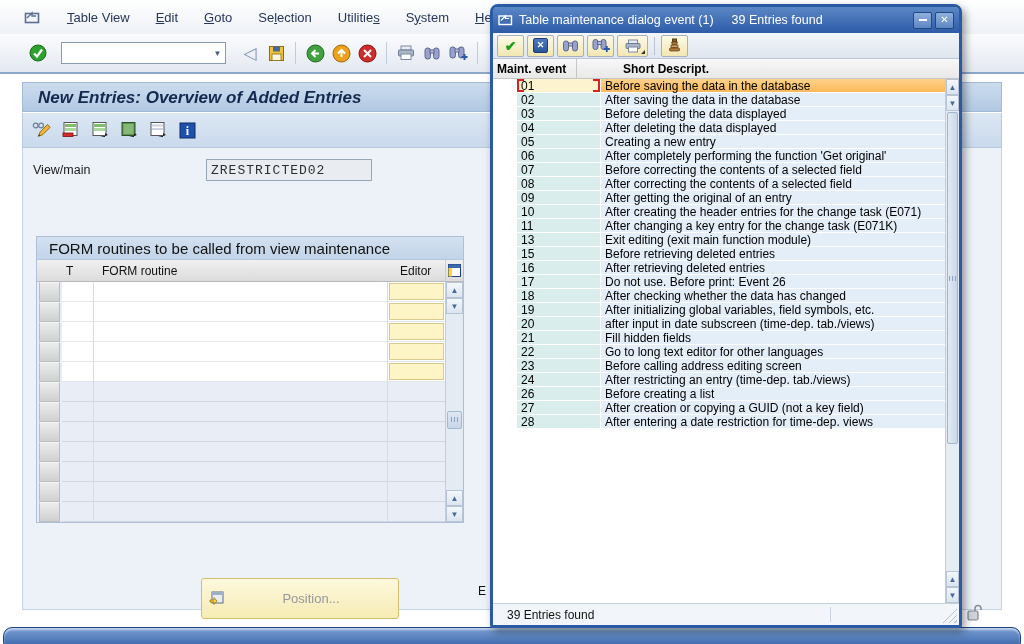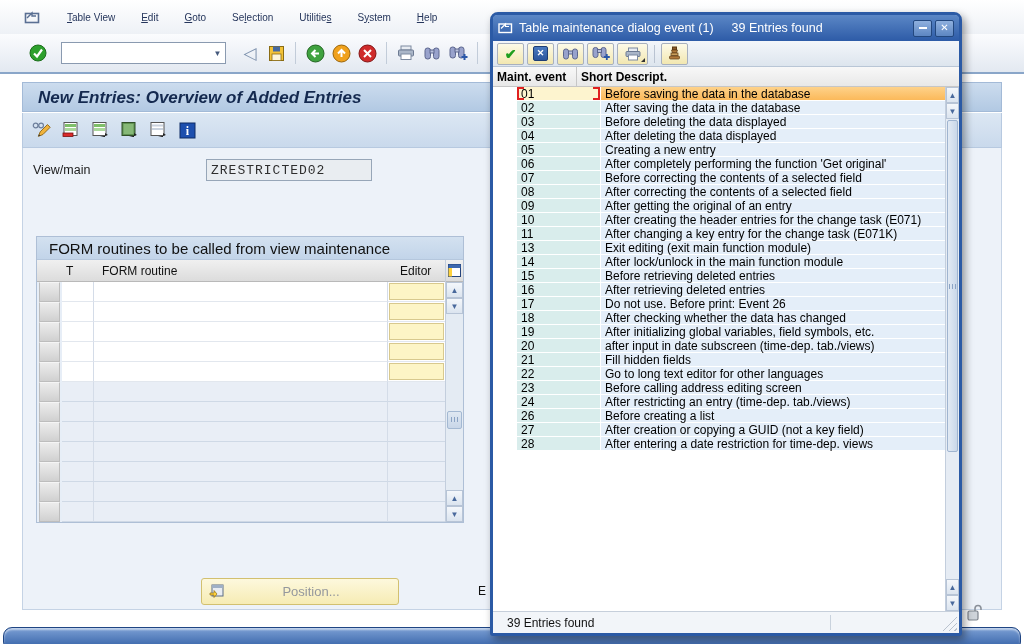--- a/index.html
+++ b/index.html
@@ -4,21 +4,21 @@
 <style>
   html,body{margin:0;padding:0;}
   body{font-family:"Liberation Sans",sans-serif;background:#fff;}
   .screen{position:relative;width:1024px;height:644px;background:#fff;overflow:hidden;}
 
   
   .menubar{position:absolute;top:0;left:0;right:0;height:34px;background:linear-gradient(#ffffff,#eef1f6);
     border-bottom:1px solid #dfe4ec;display:flex;align-items:center;padding-left:24px;}
   .winicon{margin-right:14px;display:flex;align-items:center;}
   .menu-items{display:flex;align-items:center;}
-  .menu-item{padding:0 13px;font-size:10px;color:#26365c;cursor:default;}
+  .menu-item{padding:0 13px;font-size:13px;color:#26365c;cursor:default;}
   .acc{text-decoration:underline;}
 
   
   .topbar{position:absolute;top:34px;left:0;right:0;height:38px;background:linear-gradient(#fbfcfe,#e3e9f1);
     border-bottom:2px solid #8aa6c9;display:flex;align-items:center;}
   .tb-sep{width:1px;height:22px;background:#c2ccd9;margin:0 6px;}
   .tb-icon{width:24px;height:24px;display:flex;align-items:center;justify-content:center;margin:0 1px;}
   .combo{margin-left:10px;width:163px;height:20px;background:#fff;border:1px solid #8a9ab0;display:flex;align-items:center;}
   .combo .combo-text{flex:1;font-size:12px;padding-left:4px;color:#333;}
   .combo .combo-arrow{width:15px;height:100%;display:flex;align-items:center;justify-content:center;font-size:8px;color:#44597c;}
@@ -65,34 +65,34 @@
   .fscroll{width:17px;display:flex;flex-direction:column;background:#e4ebf3;border-left:1px solid #c3cedd;}
   .fscroll-config{height:21px;display:flex;align-items:center;justify-content:center;background:linear-gradient(#f0f0f0,#dcdcdc);border-bottom:1px solid #b9b9b9;}
   .sbtn{height:16px;display:flex;align-items:center;justify-content:center;font-size:8px;color:#49699c;
     background:linear-gradient(#f4f7fb,#dbe4ef);border:1px solid #b7c4d6;box-sizing:border-box;}
   .ftrack{flex:1;position:relative;}
   .fthumb{position:absolute;left:1px;right:1px;top:55%;height:16px;background:linear-gradient(#dfe8f2,#c8d6e8);
     border:1px solid #a3b8d2;border-radius:2px;display:flex;align-items:center;justify-content:center;}
   .gripdots{width:7px;height:5px;background:repeating-linear-gradient(90deg,#8ba3c4 0 1px,transparent 1px 3px);}
 
   
-  .pos-btn{position:absolute;left:178px;top:430px;width:198px;height:27px;box-sizing:border-box;
+  .pos-btn{position:absolute;left:178px;top:430px;width:198px;height:41px;box-sizing:border-box;
     background:linear-gradient(#fdf8dd,#f6ecb4);border:1px solid #d2c070;border-radius:3px;
     display:flex;align-items:center;}
   .pos-btn-label{flex:1;text-align:center;font-size:13px;color:#95989d;}
   .entry-clip{position:absolute;left:455px;top:436px;font-size:12px;color:#111;}
 
   
   .statusbar{position:absolute;left:3px;right:3px;top:627px;height:22px;border-radius:9px;
     background:linear-gradient(#7b9fd4,#2f5ca3);border:1px solid #1f4583;
     box-shadow:inset 0 2px 2px rgba(255,255,255,.55);}
   .padlock{position:absolute;left:966px;top:604px;}
 
   
-  .dialog{position:absolute;left:490px;top:12px;width:472px;height:624px;box-sizing:border-box;
+  .dialog{position:absolute;left:490px;top:4px;width:472px;height:624px;box-sizing:border-box;
     background:#fff;border:3px solid #2b5aa5;border-radius:8px 8px 3px 3px;
     box-shadow:3px 4px 9px rgba(0,0,0,.4);display:flex;flex-direction:column;}
   .dlg-titlebar{height:26px;background:linear-gradient(#5b87c6,#2d5ba7);border-radius:4px 4px 0 0;
     display:flex;align-items:center;color:#fff;font-size:12.5px;padding:0 5px;}
   .dlg-title-main{margin-left:6px;white-space:nowrap;}
   .dlg-title-count{margin-left:18px;white-space:nowrap;}
   .dlg-winbtns{margin-left:auto;display:flex;gap:3px;}
   .dlg-winbtn{width:17px;height:15px;background:linear-gradient(#8fb0de,#5d86c2);border:1px solid #23487f;
     border-radius:2px;display:flex;align-items:center;justify-content:center;color:#fff;font-size:10px;line-height:1;}
   .minbar{width:8px;height:2px;background:#fff;}
@@ -101,21 +101,21 @@
   .dbtn{width:25px;height:20px;background:linear-gradient(#fdfae8,#f2e7b0);border:1px solid #a8b0be;border-radius:2px;
     display:flex;align-items:center;justify-content:center;}
   .dbtn-print{width:29px;position:relative;}
   .print-corner{position:absolute;right:2px;bottom:2px;width:0;height:0;border-left:4px solid transparent;border-bottom:4px solid #333;}
   .dcheck{color:#1e9e1e;font-size:14px;font-weight:bold;}
   .bluebox{width:13px;height:13px;background:linear-gradient(#4a7ac0,#2c569c);border:1px solid #1d3d74;border-radius:2px;
     color:#fff;font-size:9px;font-weight:bold;display:flex;align-items:center;justify-content:center;line-height:1;}
   .dlg-sep{width:1px;height:18px;background:#b9c3d1;margin:0 3px;}
 
   .dlg-colhead{height:19px;display:flex;background:linear-gradient(#f8f8f8,#e8e8e8);border-bottom:1px solid #c6c6c6;
-    font-weight:bold;font-size:12px;color:#000;align-items:center;}
+    font-weight:bold;font-size:12px;color:#000;align-items:center;gap:42px;}
   .dh1{width:84px;padding-left:4px;box-sizing:border-box;border-right:1px solid #c6c6c6;height:100%;display:flex;align-items:center;}
   .dh2{flex:1;padding-left:4px;}
   .dlg-body{flex:1;display:flex;overflow:hidden;}
   .dlg-rows{flex:1;overflow:hidden;}
   .drow{display:flex;height:14px;font-size:12px;color:#000;padding-left:24px;}
   .dc1{width:84px;box-sizing:border-box;background:#d9edec;border-bottom:1px solid #fff;border-right:1px solid #fff;
     padding-left:4px;display:flex;align-items:center;}
   .dc2{flex:1;box-sizing:border-box;background:#e4eef9;border-bottom:1px solid #fff;padding-left:4px;display:flex;align-items:center;}
   .drow.sel .dc2{background:linear-gradient(#fed28a,#fbb95a);}
   .drow.sel .dc1{background-color:#fdf4cf;background-repeat:no-repeat;
@@ -543,24 +543,20 @@
           </div>
           <div class="drow">
             <div class="dc1">11</div>
             <div class="dc2">After changing a key entry for the change task (E071K)</div>
           </div>
           <div class="drow">
             <div class="dc1">13</div>
             <div class="dc2">Exit editing (exit main function module)</div>
           </div>
           <div class="drow">
-            <div class="dc1">14</div>
-            <div class="dc2">After lock/unlock in the main function module</div>
-          </div>
-          <div class="drow">
             <div class="dc1">15</div>
             <div class="dc2">Before retrieving deleted entries</div>
           </div>
           <div class="drow">
             <div class="dc1">16</div>
             <div class="dc2">After retrieving deleted entries</div>
           </div>
           <div class="drow">
             <div class="dc1">17</div>
             <div class="dc2">Do not use. Before print: Event 26</div>

